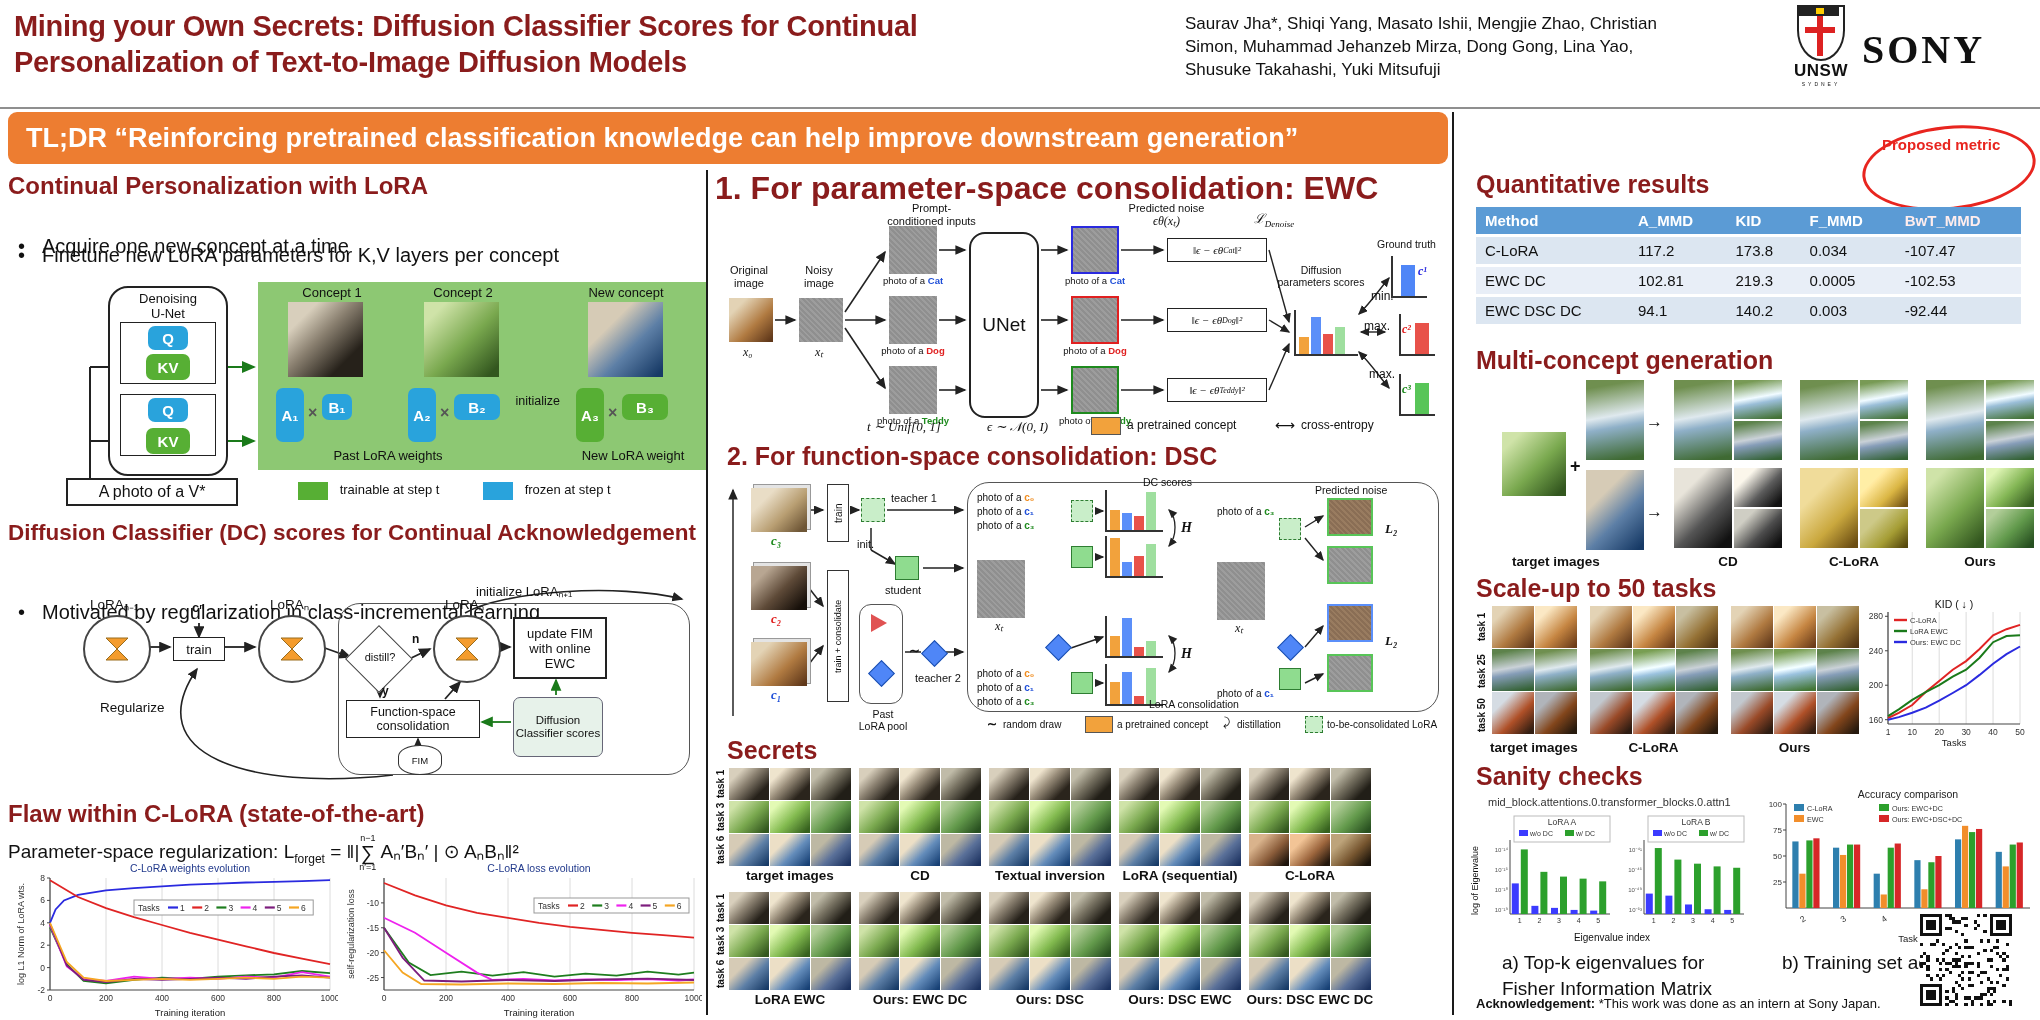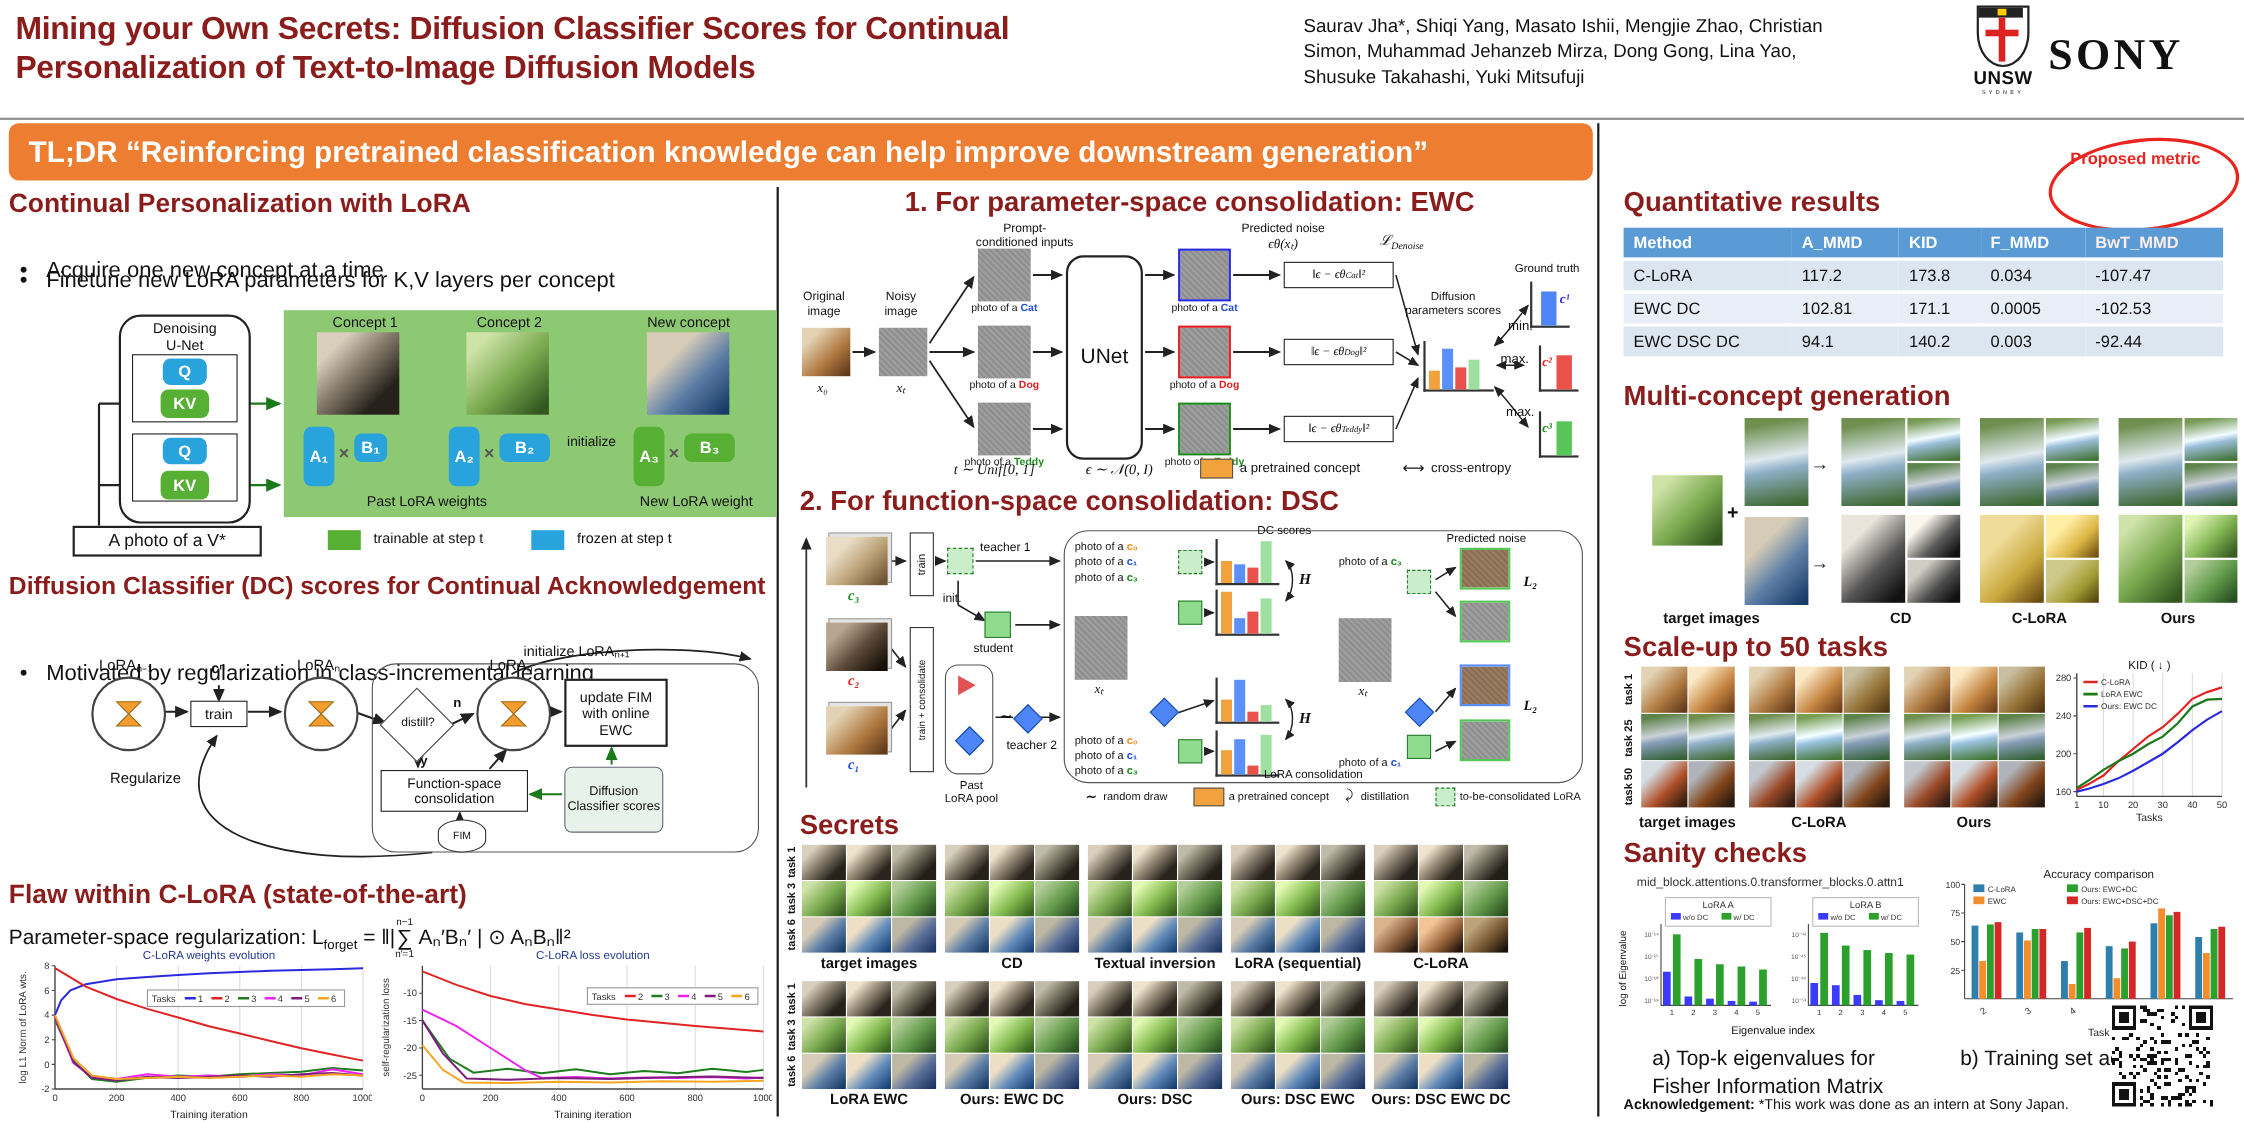--- a/index.html
+++ b/index.html
@@ -310,21 +310,21 @@
           <line x1="272.4" y1="43.5" x2="282.4" y2="43.5" stroke="#ee22ee" stroke-width="2.2"></line>
           <text x="284.4" y="47" font-size="8.5" text-anchor="start" fill="#333" font-family="Liberation Sans,sans-serif">4</text>
           <line x1="296.59999999999997" y1="43.5" x2="306.59999999999997" y2="43.5" stroke="#7d1d7d" stroke-width="2.2"></line>
           <text x="308.59999999999997" y="47" font-size="8.5" text-anchor="start" fill="#333" font-family="Liberation Sans,sans-serif">5</text>
           <line x1="320.79999999999995" y1="43.5" x2="330.79999999999995" y2="43.5" stroke="#f5a623" stroke-width="2.2"></line>
           <text x="332.79999999999995" y="47" font-size="8.5" text-anchor="start" fill="#333" font-family="Liberation Sans,sans-serif">6</text>
         </svg></div>
   </div>
 
   <div class="abs" style="left:715px;top:170px;width:733px;height:850px">
-    <div class="abs sec-h" style="left:0;top:0;width:733px;text-align:center;font-size:25px">1. For parameter-space consolidation: EWC</div>
+    <div class="abs sec-h" style="left:0;top:0;width:733px;text-align:left;font-size:32px">1. For parameter-space consolidation: EWC</div>
 
     <div class="abs" style="left:4px;top:32px;width:725px;height:236px">
       <svg class="overlay" width="725" height="236">
         <line x1="56" y1="118" x2="76" y2="118" stroke="#222" stroke-width="1.6" marker-end="url(#mB)"></line>
         <line x1="126" y1="110" x2="166" y2="50" stroke="#222" stroke-width="1.6" marker-end="url(#mB)"></line>
         <line x1="126" y1="118" x2="166" y2="118" stroke="#222" stroke-width="1.6" marker-end="url(#mB)"></line>
         <line x1="126" y1="126" x2="166" y2="186" stroke="#222" stroke-width="1.6" marker-end="url(#mB)"></line>
         <line x1="220" y1="48" x2="246" y2="48" stroke="#222" stroke-width="1.6" marker-end="url(#mB)"></line>
         <line x1="220" y1="118" x2="246" y2="118" stroke="#222" stroke-width="1.6" marker-end="url(#mB)"></line>
         <line x1="220" y1="188" x2="246" y2="188" stroke="#222" stroke-width="1.6" marker-end="url(#mB)"></line>
@@ -669,21 +669,21 @@
           <tr>
             <td>C-LoRA</td>
             <td>117.2</td>
             <td>173.8</td>
             <td>0.034</td>
             <td>-107.47</td>
           </tr>
           <tr>
             <td>EWC DC</td>
             <td>102.81</td>
-            <td>171.1</td>
+            <td>219.3</td>
             <td class="bd">0.0005</td>
             <td>-102.53</td>
           </tr>
           <tr>
             <td>EWC DSC DC</td>
             <td class="bd">94.1</td>
             <td class="bd">140.2</td>
             <td>0.003</td>
             <td class="bd">-92.44</td>
           </tr>

